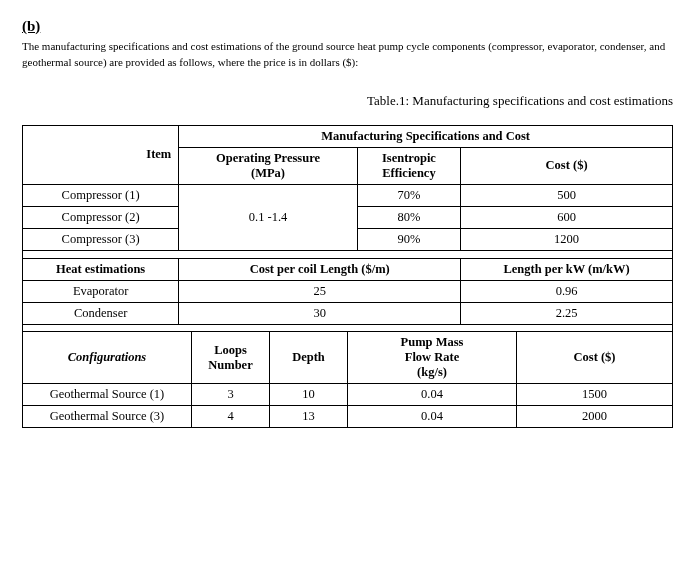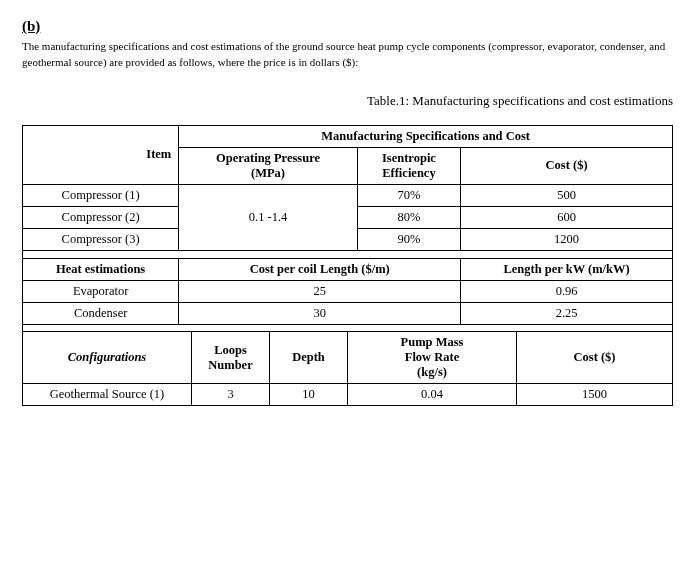--- a/index.html
+++ b/index.html
@@ -132,17 +132,24 @@
     </tr>
   </thead>
   <tbody>
     <tr>
       <td>Geothermal Source (1)</td>
       <td>3</td>
       <td>10</td>
       <td>0.04</td>
       <td>1500</td>
     </tr>
+    <tr>
+      <td>Geothermal Source (3)</td>
+      <td>4</td>
+      <td>13</td>
+      <td>0.04</td>
+      <td>2000</td>
+    </tr>
   </tbody>
 </table>
 
 
 
 
 </body></html>

